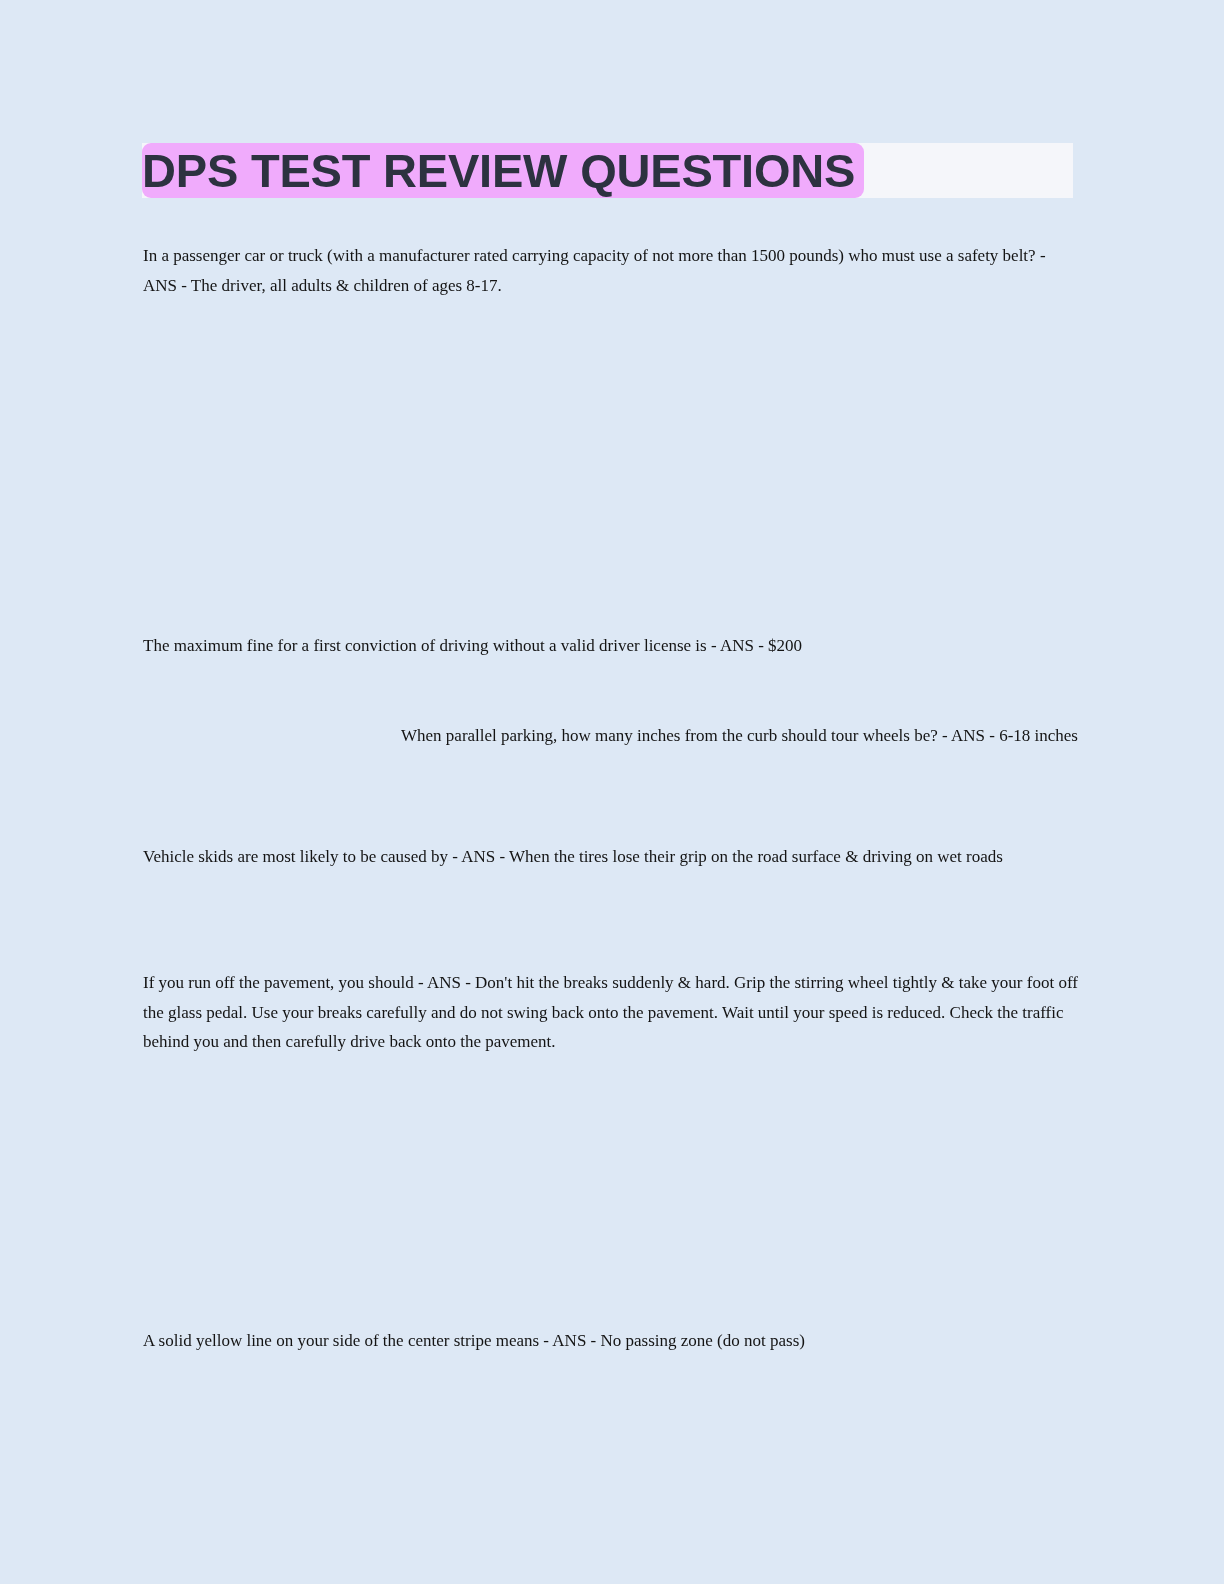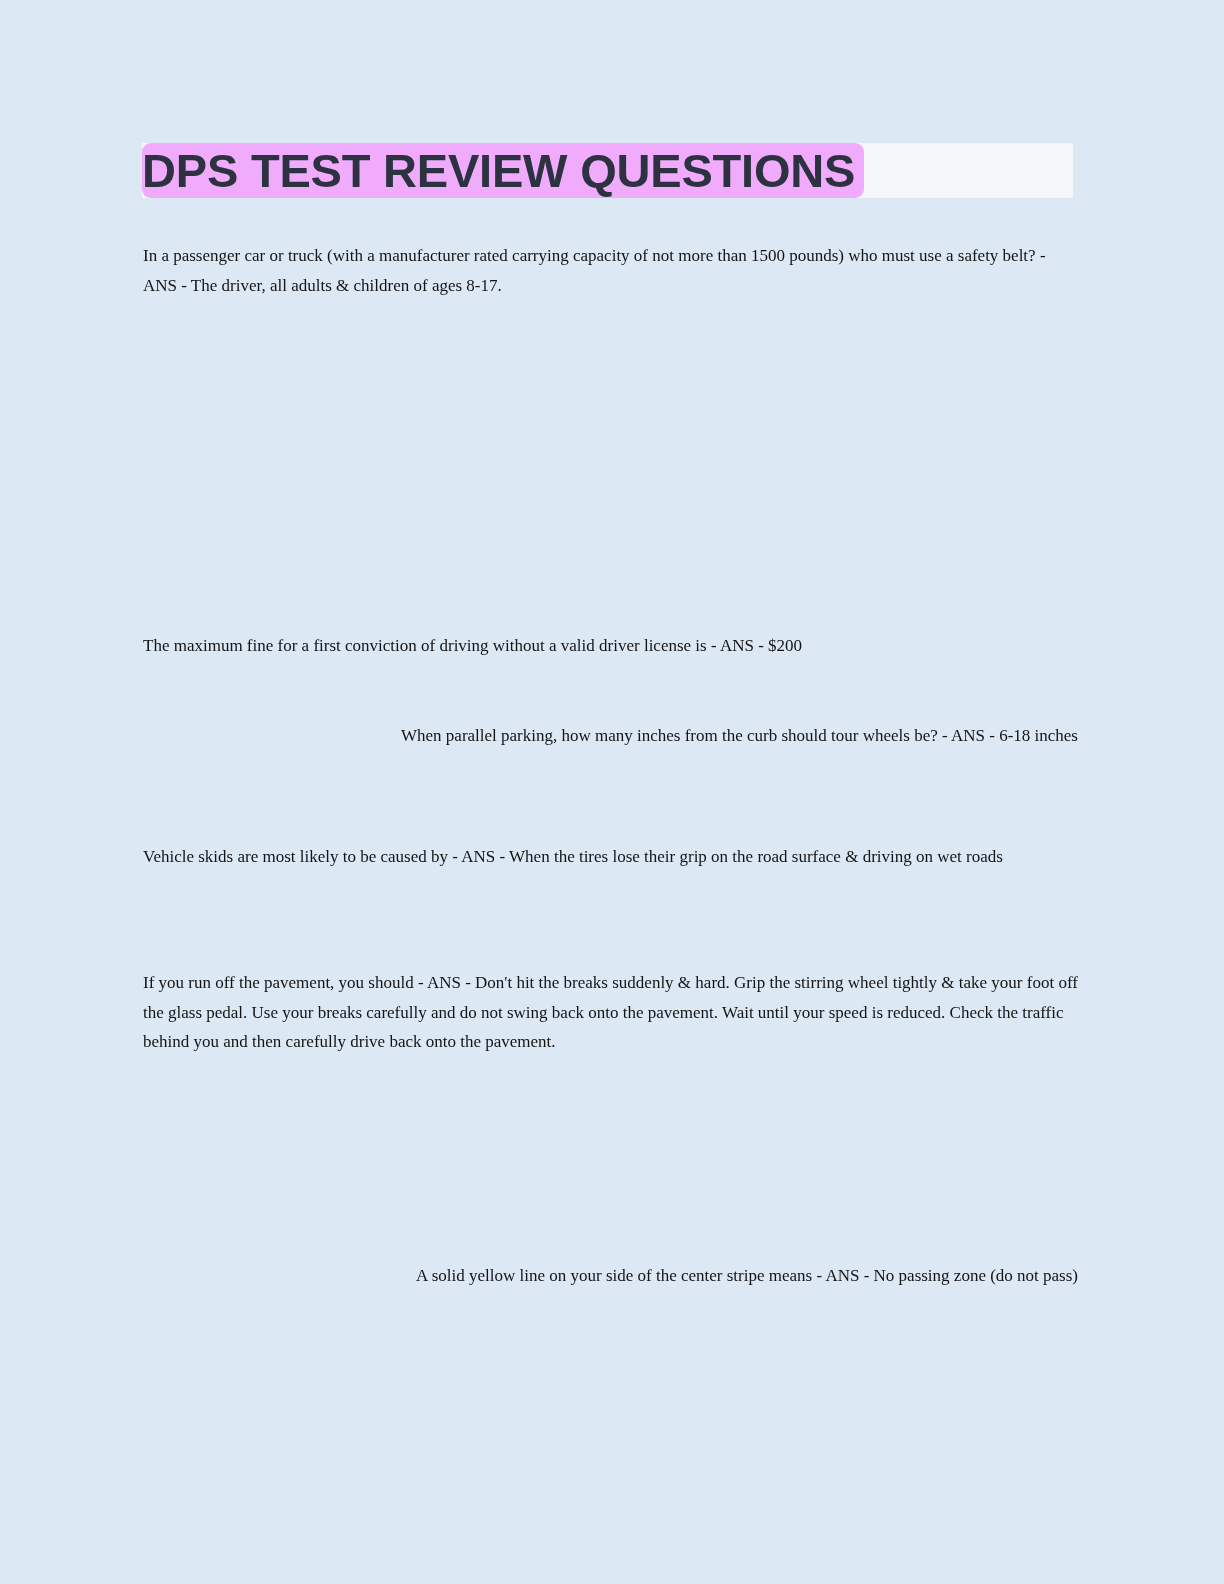--- a/index.html
+++ b/index.html
@@ -62,15 +62,15 @@
 
   <div class="title-box">
     <span class="title-text">DPS TEST REVIEW QUESTIONS</span>
   </div>
 
   <p class="qa" style="top:241px;">In a passenger car or truck (with a manufacturer rated carrying capacity of not more than 1500 pounds) who must use a safety belt? - ANS - The driver, all adults &amp; children of ages 8-17.</p>
   <p class="qa" style="top:631px;">The maximum fine for a first conviction of driving without a valid driver license is - ANS - $200</p>
   <p class="qa" style="top:721px;text-align:right;">When parallel parking, how many inches from the curb should tour wheels be? - ANS - 6-18 inches</p>
   <p class="qa" style="top:842px;">Vehicle skids are most likely to be caused by - ANS - When the tires lose their grip on the road surface &amp; driving on wet roads</p>
   <p class="qa" style="top:952px;margin-top:16px;">If you run off the pavement, you should - ANS - Don't hit the breaks suddenly &amp; hard. Grip the stirring wheel tightly &amp; take your foot off the glass pedal. Use your breaks carefully and do not swing back onto the pavement. Wait until your speed is reduced. Check the traffic behind you and then carefully drive back onto the pavement.</p>
-  <p class="qa" style="top:1261px;text-align:right;">A solid yellow line on your side of the center stripe means - ANS - No passing zone (do not pass)</p>
+  <p class="qa" style="top:1326px;">A solid yellow line on your side of the center stripe means - ANS - No passing zone (do not pass)</p>
 
 </div>
 
 </body></html>

